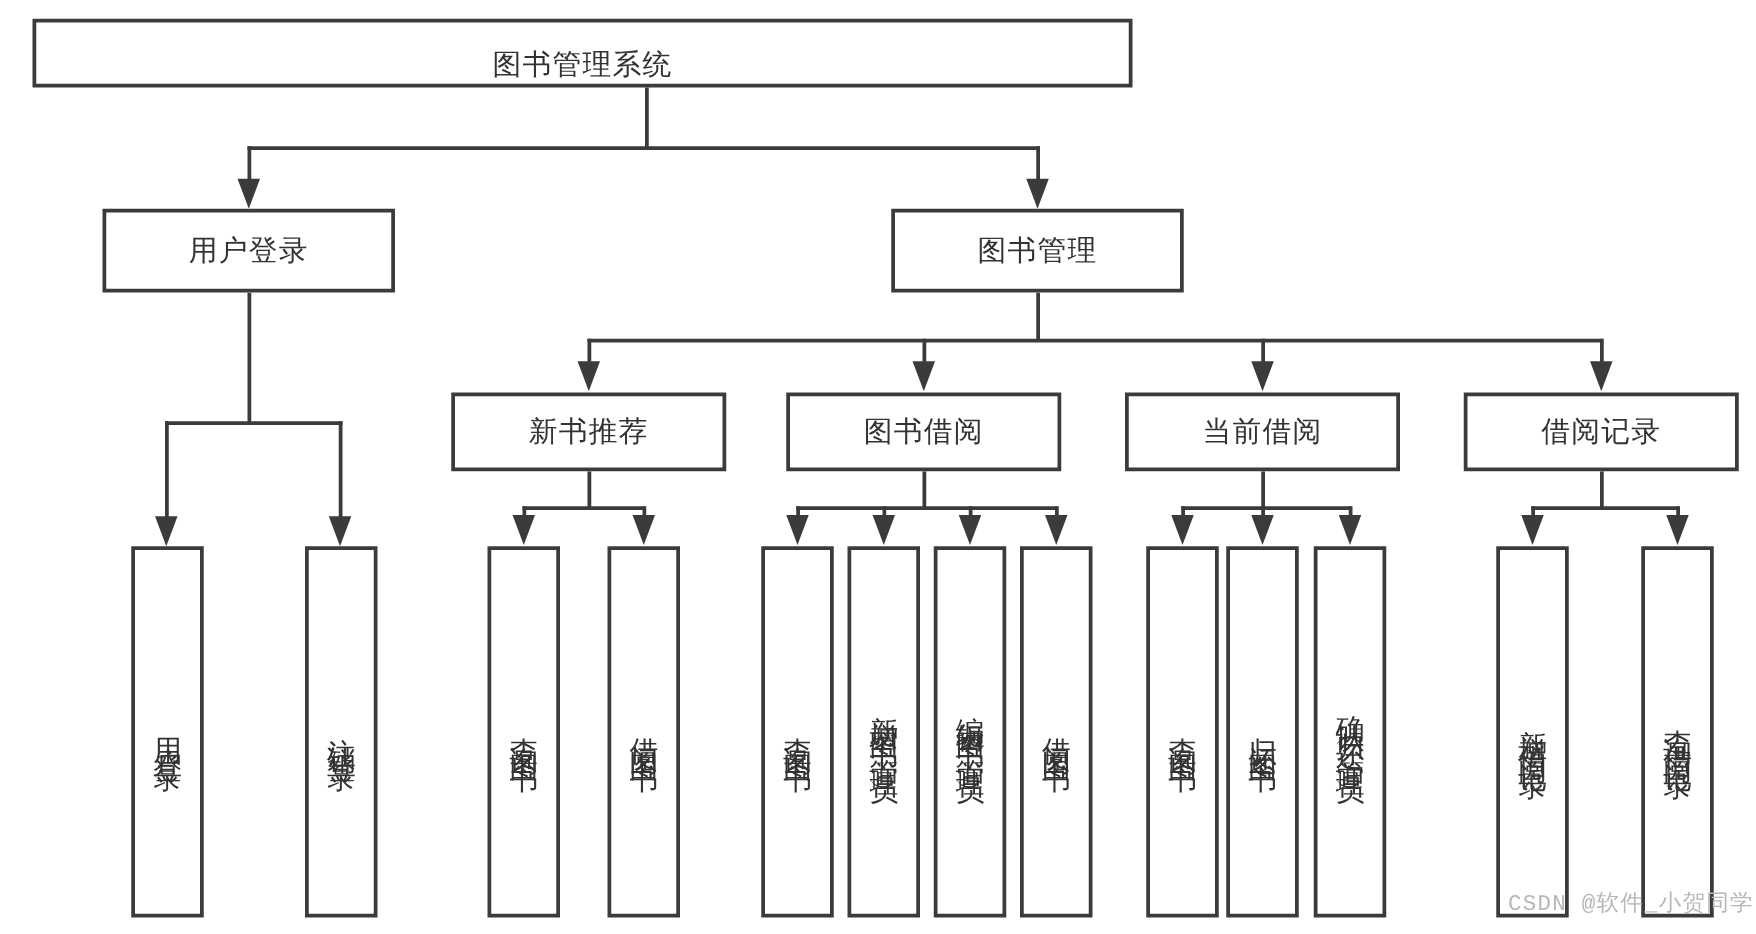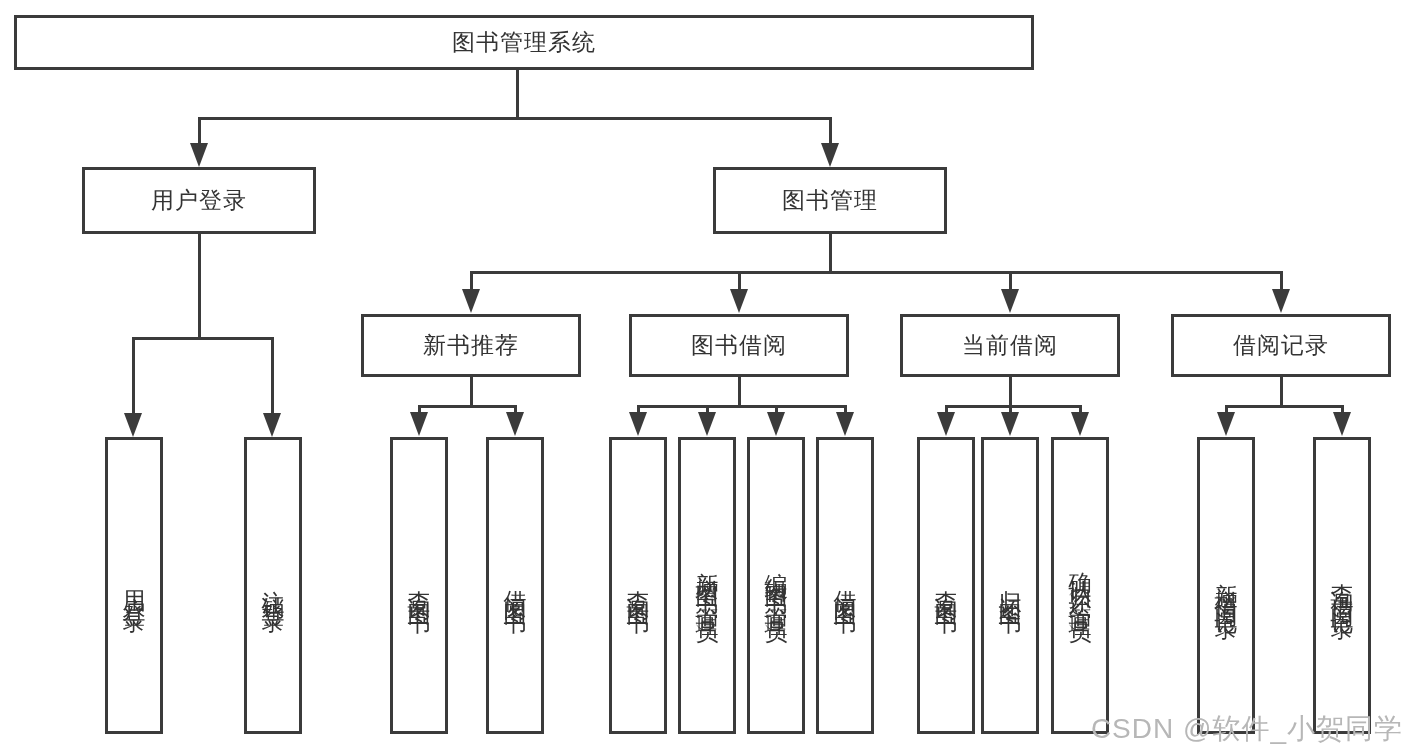--- a/index.html
+++ b/index.html
@@ -65,33 +65,34 @@
     height: 0;
     border-left: 9px solid transparent;
     border-right: 9px solid transparent;
     border-top: 24px solid #3b3b3b;
     z-index: 1;
   }
   .watermark {
     position: absolute;
     top: 710px;
     right: 2px;
-    font-size: 28px;
+    font-size: 18px;
     color: #b7b7b7;
     letter-spacing: 1px;
     z-index: 3;
     pointer-events: none;
+    font-family: Liberation Mono, monospace;
   }
 </style>
 </head>
 <body>
 
 <div id="canvas">
 
-  <div class="box" style="left:14px; top:15px; width:1020px; height:55px;">
+  <div class="box" style="left:26px; top:15px; width:880px; height:55px;align-items:flex-end;">
     <span>图书管理系统</span>
   </div>
 
   <div class="box" style="left:82px; top:167px; width:234px; height:67px;">
     <span>用户登录</span>
   </div>
   <div class="box" style="left:361px; top:314px; width:220px; height:63px;">
     <span>新书推荐</span>
   </div>
 

